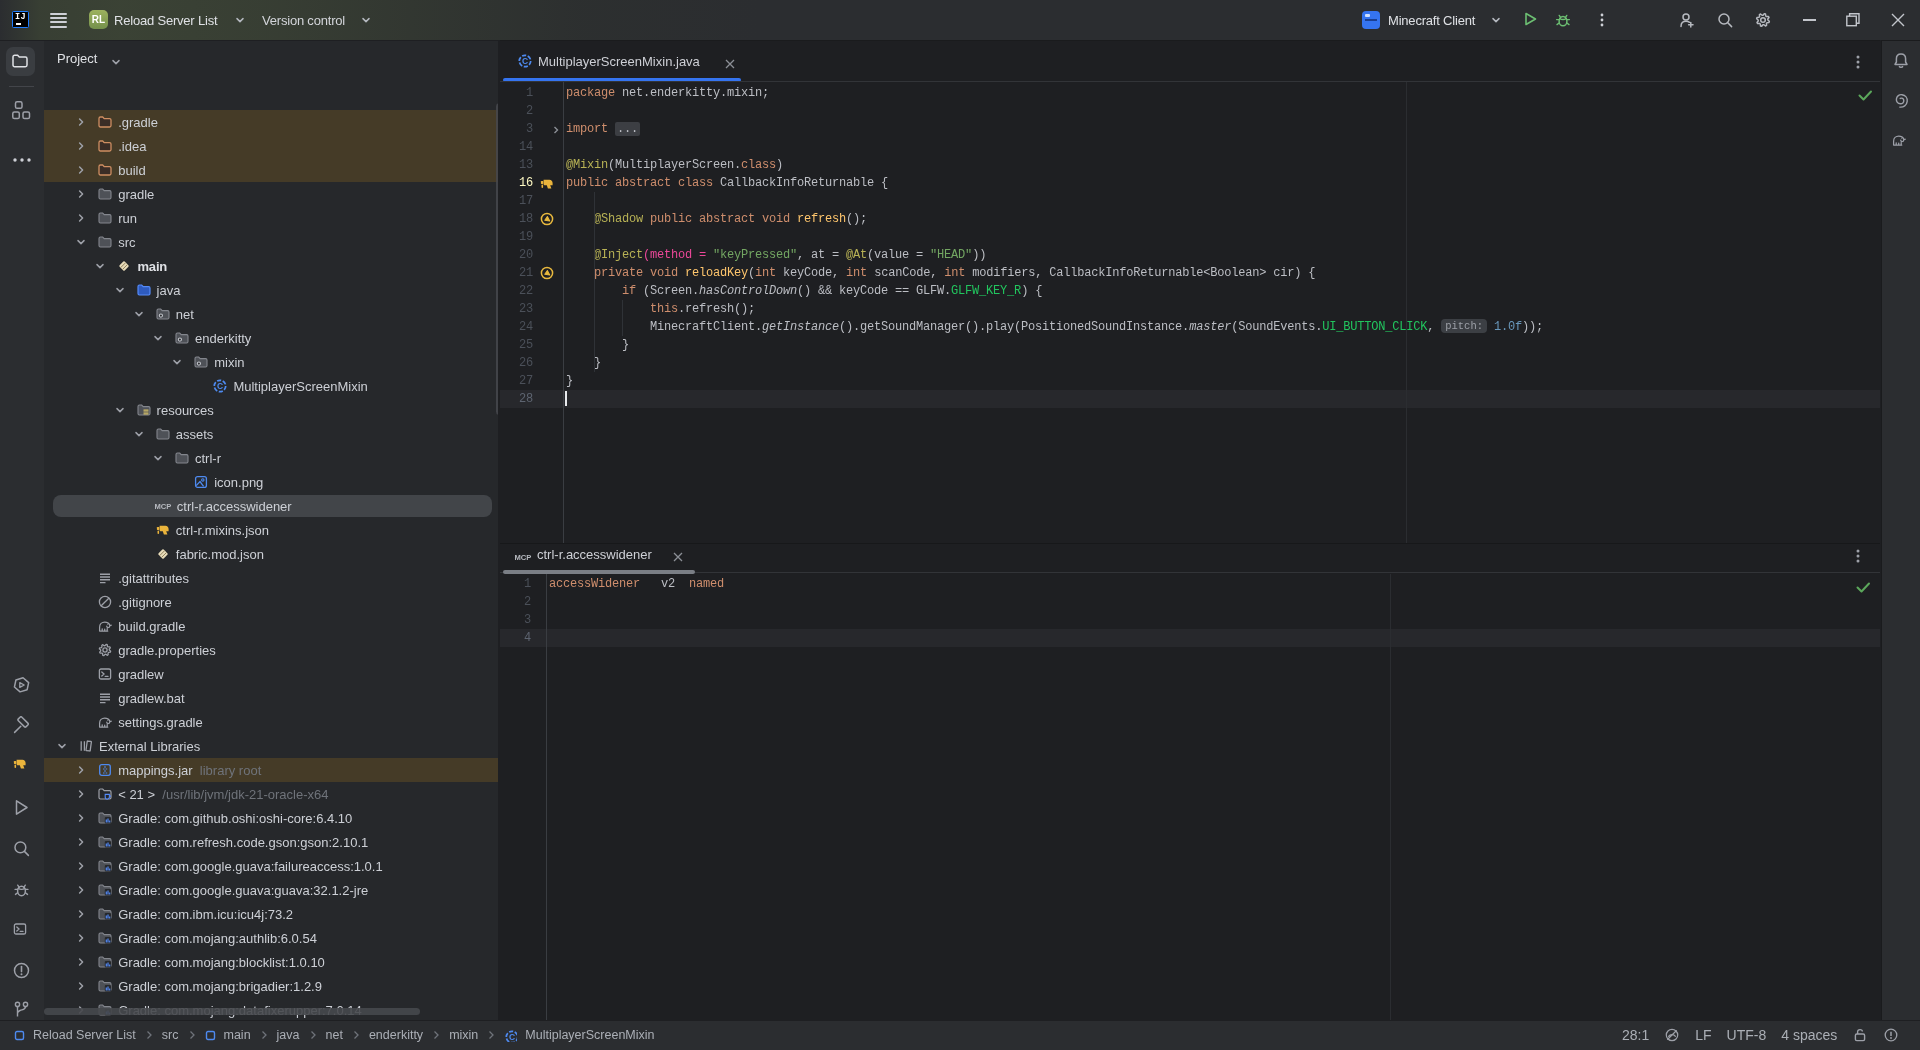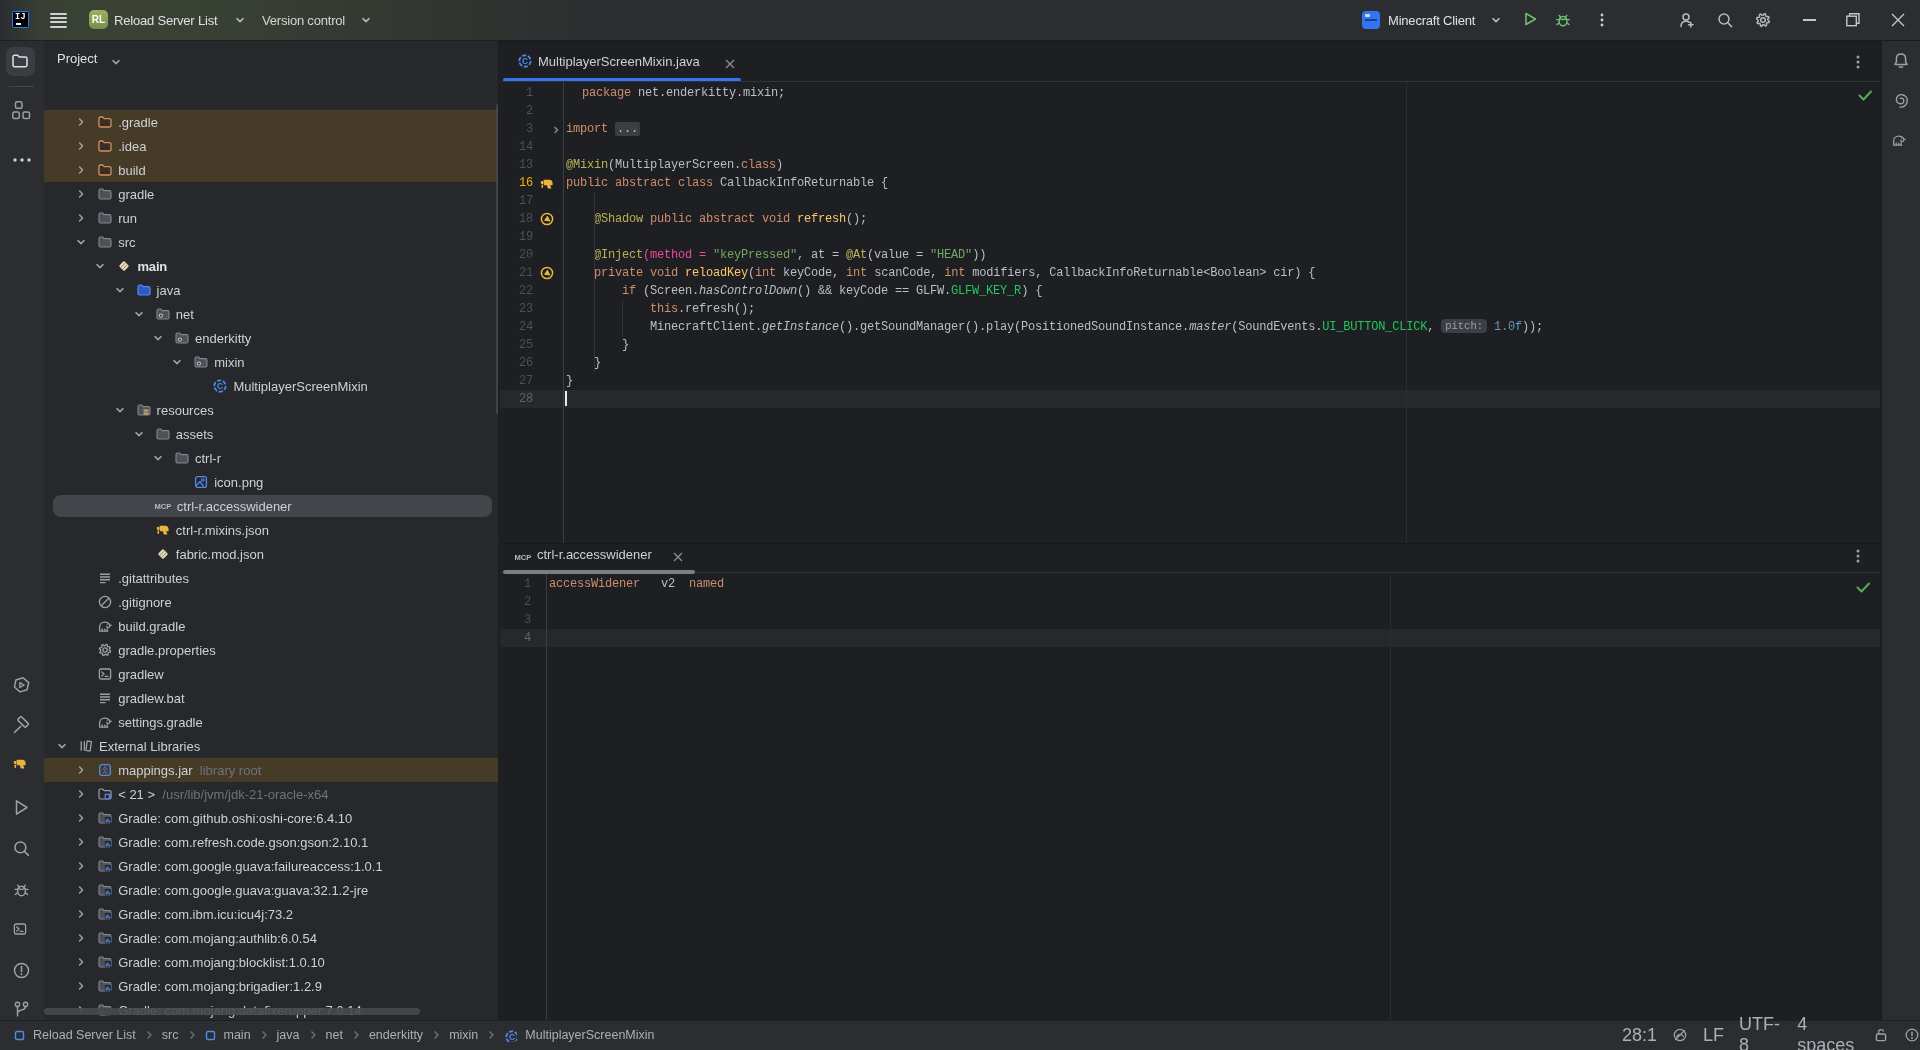--- a/index.html
+++ b/index.html
@@ -619,30 +619,30 @@
           <circle cx="6" cy="7" r="1.5" fill="#9da0a8"></circle>
           <circle cx="6" cy="12" r="1.5" fill="#9da0a8"></circle>
         </svg></div>
 <div style="position:absolute;left:1358px;top:47px"><svg width="15" height="15" viewBox="0 0 15 15" style="flex:0 0 15px;">
           <path d="M1.5 7.5 L5.5 11.5 L13 3.5" fill="none" stroke="#5ba75b" stroke-width="2" stroke-linecap="round" stroke-linejoin="round"></path>
         </svg></div>
 <div style="position:absolute;left:0;top:349px;width:1380px;height:18px;background:#27282c"></div>
 <div style="position:absolute;left:63px;top:41px;width:1px;height:462px;background:#3a3d42"></div>
 <div style="position:absolute;left:906px;top:41px;width:1px;height:462px;background:#2b2d31"></div>
 <div class="gut" style="left:0;top:43px;width:33px;color:#4b5059">1</div>
-<div class="cl mono" style="position:absolute;left:82px;top:43px"><span class="k">package</span><span style="color:#bcbec4"> net.enderkitty.mixin;</span></div>
+<div class="cl mono" style="position:absolute;left:66px;top:43px"><span class="k">package</span><span style="color:#bcbec4"> net.enderkitty.mixin;</span></div>
 <div class="gut" style="left:0;top:61px;width:33px;color:#4b5059">2</div>
 <div class="cl mono" style="position:absolute;left:66px;top:61px"></div>
 <div class="gut" style="left:0;top:79px;width:33px;color:#4b5059">3</div>
 <div class="cl mono" style="position:absolute;left:66px;top:79px"><span class="k">import</span> <span class="fold">...</span></div>
 <div class="gut" style="left:0;top:97px;width:33px;color:#4b5059">14</div>
 <div class="cl mono" style="position:absolute;left:66px;top:97px"></div>
 <div class="gut" style="left:0;top:115px;width:33px;color:#4b5059">13</div>
 <div class="cl mono" style="position:absolute;left:66px;top:115px"><span class="a">@Mixin</span><span style="color:#bcbec4">(MultiplayerScreen.</span><span class="k">class</span><span style="color:#bcbec4">)</span></div>
-<div class="gut" style="left:0;top:133px;width:33px;color:#eab308">16</div>
+<div class="gut" style="left:0;top:133px;width:33px;color:#fef9c3">16</div>
 <div class="cl mono" style="position:absolute;left:66px;top:133px"><span class="k">public abstract class</span><span style="color:#bcbec4"> CallbackInfoReturnable {</span></div>
 <div class="gut" style="left:0;top:151px;width:33px;color:#4b5059">17</div>
 <div class="cl mono" style="position:absolute;left:66px;top:151px"></div>
 <div class="gut" style="left:0;top:169px;width:33px;color:#4b5059">18</div>
 <div class="cl mono" style="position:absolute;left:66px;top:169px">    <span class="a">@Shadow</span> <span class="k">public abstract void</span> <span class="m">refresh</span><span style="color:#bcbec4">();</span></div>
 <div class="gut" style="left:0;top:187px;width:33px;color:#4b5059">19</div>
 <div class="cl mono" style="position:absolute;left:66px;top:187px"></div>
 <div class="gut" style="left:0;top:205px;width:33px;color:#4b5059">20</div>
 <div class="cl mono" style="position:absolute;left:66px;top:205px">    <span class="a">@Inject</span><span style="color:#ec4899">(method = </span><span class="s">"keyPressed"</span><span style="color:#bcbec4">, at = </span><span class="a">@At</span><span style="color:#bcbec4">(value = </span><span class="s">"HEAD"</span><span style="color:#bcbec4">))</span></div>
 <div class="gut" style="left:0;top:223px;width:33px;color:#4b5059">21</div>
@@ -779,21 +779,21 @@
         </svg>
       </span>
       <span style="display:flex">
         <svg width="13" height="13" viewBox="0 0 13 13" style="flex:0 0 13px;">
           <circle cx="8" cy="8" r="5.7" fill="none" stroke="#4e8af0" stroke-width="1.7" stroke-dasharray="4.2 1.6"></circle>
           <text x="8" y="11" font-family="Liberation Sans" font-size="8.5" font-weight="bold" fill="#4e8af0" text-anchor="middle">C</text>
         </svg>
       </span>
       <span>MultiplayerScreenMixin</span>
     </div>
-<div class="abs" style="left:1622px;top:1020px;height:30px;display:flex;align-items:center;gap:15px;font-size:18px;color:#abafb6">
+<div class="abs" style="left:1622px;top:1020px;height:30px;display:flex;align-items:center;gap:15px;font-size:14px;color:#abafb6">
       <span>28:1</span>
       <span style="display:flex">
         <svg width="16" height="16" viewBox="0 0 16 16" style="flex:0 0 16px;">
           <circle cx="8" cy="8" r="5.7" fill="none" stroke="#9da0a8" stroke-width="1.25"></circle>
           <path d="M4.6 9.3 C6.1 7.1 9.9 7.1 11.4 9.3 M3.7 12.3 L12.3 3.7" stroke="#9da0a8" stroke-width="1.25" fill="none" stroke-linecap="round"></path>
         </svg>
       </span>
       <span>LF</span>
       <span>UTF-8</span>
       <span>4 spaces</span>

